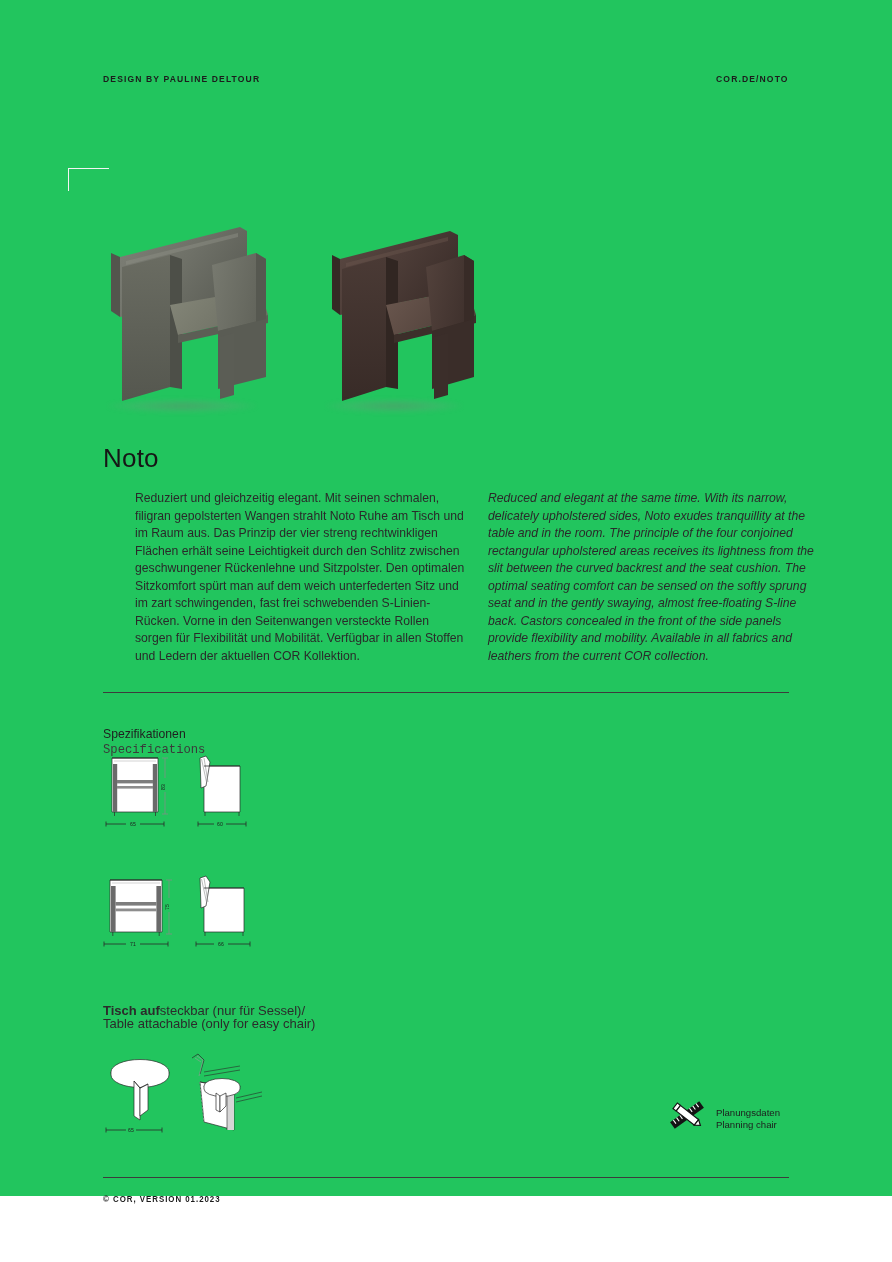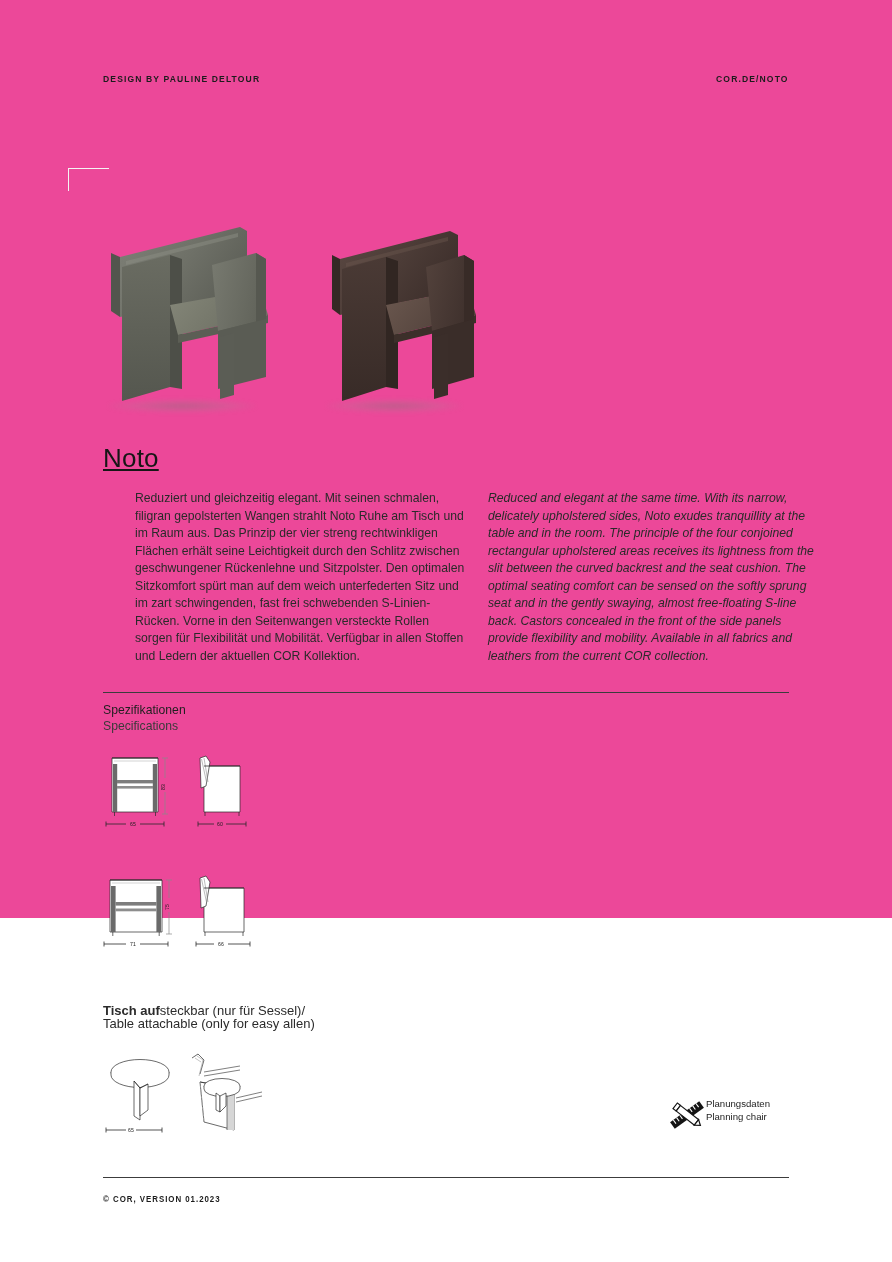--- a/index.html
+++ b/index.html
@@ -12,22 +12,22 @@
     height: 1262px;
     position: relative;
     font-family: "Liberation Sans", sans-serif;
     color: #1a1a1a;
     overflow: hidden;
   }
   .page {
     position: absolute;
     inset: 0;
     width: 892px;
-    height: 918px;
-    background: #ec4899;
+    height: 1196px;
+    background: #22c55e;
   }
 
   
   .header {
     position: absolute;
     left: 103px;
     top: 73px;
     width: 686px;
     display: flex;
     justify-content: space-between;
@@ -89,21 +89,20 @@
 
   
   .title {
     position: absolute;
     left: 103px;
     top: 443px;
     font-size: 26px;
     font-weight: 400;
     letter-spacing: 0.2px;
     color: #161616;
-    text-decoration: underline;
   }
 
   
   .col {
     position: absolute;
     top: 490px;
     font-size: 12.2px;
     line-height: 17.55px;
     color: #2a2a2a;
     text-align: left;
@@ -120,26 +119,26 @@
     height: 1px;
     background: #3c3c3c;
   }
   .rule.spec { top: 692px; }
   .rule.foot { top: 1177px; }
 
   
   .spec-head {
     position: absolute;
     left: 103px;
-    top: 703px;
+    top: 727px;
     font-size: 12.2px;
     line-height: 15.6px;
     color: #1f1f1f;
   }
-  .spec-head .en { color: #3a3a3a; }
+  .spec-head .en { color: #3a3a3a; font-family: Liberation Mono, monospace; }
 
   
   .draw-row {
     position: absolute;
     left: 100px;
   }
   .draw-row.r1 { top: 752px; }
   .draw-row.r2 { top: 872px; }
   .draw-row.r3 { top: 1048px; }
 
@@ -160,21 +159,22 @@
     color: #2b2b2b;
   }
   .attach-label .b { font-weight: 700; }
 
   
   .planning {
     position: absolute;
     left: 668px;
     top: 1098px;
     display: flex;
-    align-items: flex-start;
+    align-items: flex-end;
+    gap: 10px;
   }
   .planning-text {
     font-size: 9.6px;
     line-height: 12.6px;
     color: #1d1d1d;
   }
 
   
   .footer {
     position: absolute;
@@ -378,21 +378,21 @@
       <g stroke="#2a2a2a" stroke-width="0.8">
         <path d="M96,72 L114,72 M128,72 L150,72"></path>
         <path d="M96,69.5 L96,74.5 M150,69.5 L150,74.5"></path>
       </g>
       <text class="dim-num" x="121" y="74" text-anchor="middle">66</text>
     </svg>
   </div>
 
   <div class="attach-label">
     <div><span class="b">Tisch auf</span><span>steckbar (nur für Sessel)/</span></div>
-    <div>Table attachable (only for easy allen)</div>
+    <div>Table attachable (only for easy chair)</div>
   </div>
 
   <div class="draw-row r3">
     <svg width="180" height="96" viewBox="0 0 180 96">
       <g stroke="#2a2a2a" fill="none" stroke-width="0.7">
 
         <ellipse cx="40" cy="24" rx="29" ry="12.5" fill="#ffffff"></ellipse>
         <path d="M11,24 L11,27 A29,12.5 0 0 0 69,27 L69,24" fill="#ffffff"></path>
 
         <path d="M34,33 L34,68 L40,72 L40,40 Z" fill="#ffffff"></path>

